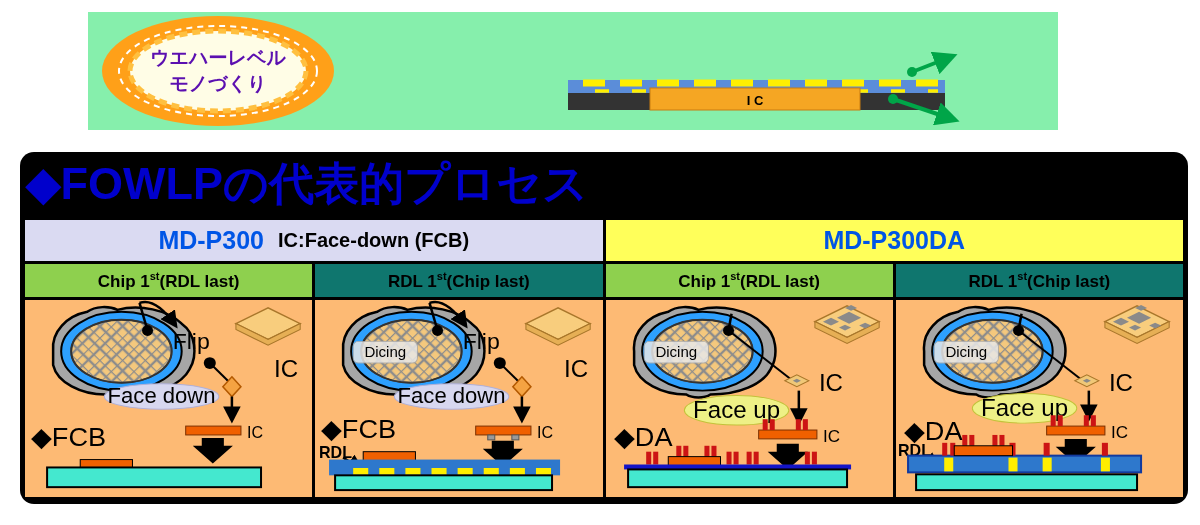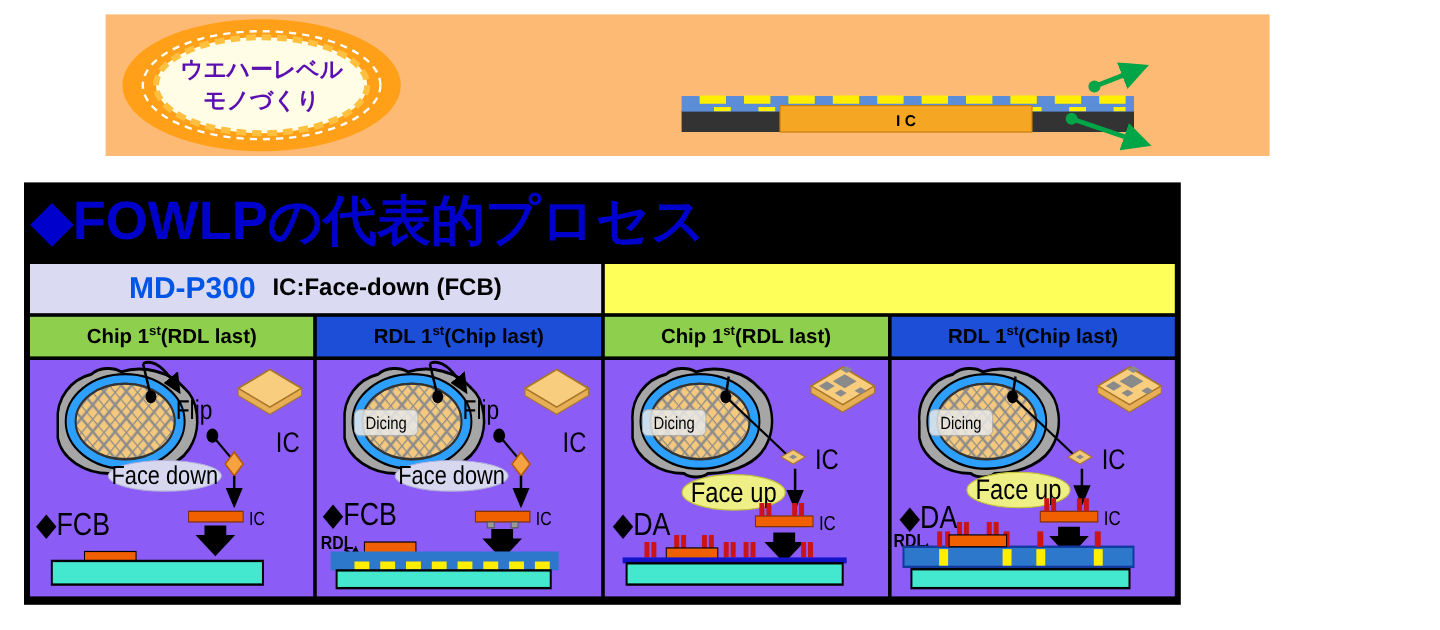--- a/index.html
+++ b/index.html
@@ -1,50 +1,50 @@
 <!DOCTYPE html>
 <html><head>
 <meta charset="utf-8">
 <style>
   html,body{margin:0;padding:0;}
   body{
     width:1200px;height:525px;position:relative;background:#ffffff;
     font-family:"Liberation Sans", sans-serif;overflow:hidden;
   }
   
-  .banner{position:absolute;left:88px;top:12px;width:970px;height:118px;background:#fdba74;}
+  .banner{position:absolute;left:88px;top:12px;width:970px;height:118px;background:#86efac;}
   .badge-svg{position:absolute;left:8px;top:2px;}
   .logo{
     position:absolute;left:252px;top:36px;
     font-size:56px;font-weight:bold;font-style:italic;letter-spacing:1px;
     color:#32329e;text-shadow:2px 2px 0 #15154a;
   }
   .xsec-svg{position:absolute;left:455px;top:40px;}
   
-  .main{position:absolute;left:20px;top:152px;width:964px;height:352px;background:#000;}
+  .main{position:absolute;left:20px;top:152px;width:1168px;height:352px;background:#000;border-radius:14px;}
   .main-title{
     position:absolute;top:0px;left:6px;height:64px;line-height:64px;
     font-size:45px;font-weight:bold;color:#0000cc;white-space:nowrap;
   }
   .grid{
     position:absolute;left:5px;right:5px;top:68px;bottom:7px;
     display:grid;grid-template-columns:1fr 1fr 1fr 1fr;
     grid-template-rows:41px 33px 1fr;gap:3px;background:#000;
   }
   .cell{display:flex;align-items:center;justify-content:center;}
   .group{gap:14px;}
   .group-1{grid-column:1 / span 2;background:#dadaf2;}
   .group-2{grid-column:3 / span 2;background:#ffff5a;}
   .group-name{font-size:25px;font-weight:bold;color:#0055e6;}
   .group-desc{font-size:20px;font-weight:bold;color:#000;text-align:right;}
   .col-green{background:#8ed04e;}
-  .col-pink{background:#1d4ed8;}
+  .col-pink{background:#0f766e;}
   .col-label{font-size:17px;font-weight:bold;color:#000;}
   .col-label sup{font-size:11px;}
-  .panel{background:#8b5cf6;overflow:hidden;}
+  .panel{background:#fdba74;overflow:hidden;}
   .panel svg{display:block;width:100%;height:100%;}
   text{font-family:"Liberation Sans", sans-serif;}
 </style>
 </head>
 <body>
 
 <svg width="0" height="0" style="position:absolute" aria-hidden="true">
   <defs>
     <pattern id="hatch" width="16" height="16" patternUnits="userSpaceOnUse" patternTransform="rotate(45)">
       <path d="M0,0 H16 M0,8 H16 M0,0 V16 M8,0 V16" stroke="#8c8c8c" stroke-width="2.4" fill="none"></path>
@@ -113,20 +113,21 @@
 <div class="main">
   <div class="main-title">◆FOWLPの代表的プロセス</div>
 
   <div class="grid">
 
     <div class="cell group group-1">
       <span class="group-name">MD-P300</span>
       <span class="group-desc">IC:Face-down (FCB)</span>
     </div>
     <div class="cell group group-2">
+      <span class="group-name">MD-P300DA</span>
     </div>
 
     <div class="cell col-green">
       <span class="col-label"><span>Chip 1</span><sup>st</sup><span>(RDL last)</span></span>
     </div>
     <div class="cell col-pink">
       <span class="col-label"><span>RDL 1</span><sup>st</sup><span>(Chip last)</span></span>
     </div>
     <div class="cell col-green">
       <span class="col-label"><span>Chip 1</span><sup>st</sup><span>(RDL last)</span></span>

